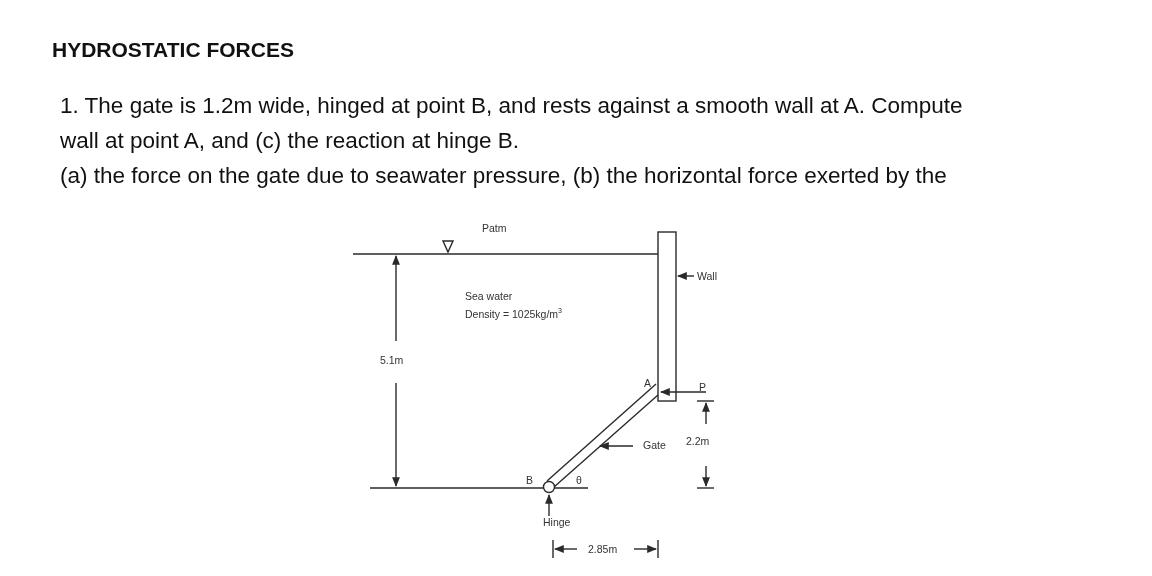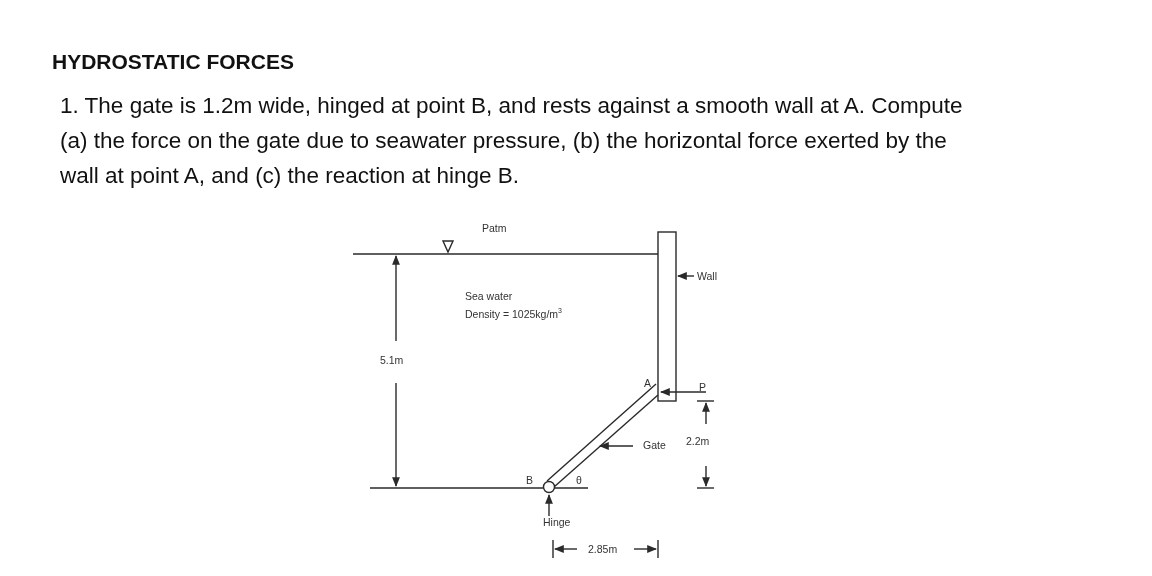--- a/index.html
+++ b/index.html
@@ -1,30 +1,30 @@
 <!DOCTYPE html>
 <html><head>
   <meta charset="utf-8">
   <style>
     html, body { margin: 0; padding: 0; background: #ffffff; }
     body { width: 1152px; height: 576px; position: relative; overflow: hidden; font-family: "Liberation Sans", "DejaVu Sans", sans-serif; color: #111; }
-    .title { position: absolute; left: 52px; top: 50px; font-size: 21px; font-weight: bold; letter-spacing: 0px; }
+    .title { position: absolute; left: 52px; top: 38px; font-size: 21px; font-weight: bold; letter-spacing: 0px; }
     .problem { position: absolute; left: 60px; top: 88px; width: 1060px; font-size: 22.5px; line-height: 35px; }
     .diagram { position: absolute; left: 0; top: 0; }
     .lbl { font-family: "Liberation Sans", "DejaVu Sans", sans-serif; font-size: 10.5px; fill: #333; }
   </style>
 </head>
 <body>
 
 <div class="title">HYDROSTATIC FORCES</div>
 
 <div class="problem">
   <div>1. The gate is 1.2m wide, hinged at point B, and rests against a smooth wall at A. Compute</div>
+  <div>wall at point A, and (c) the reaction at hinge B.</div>
   <div>(a) the force on the gate due to seawater pressure, (b) the horizontal force exerted by the</div>
-  <div>wall at point A, and (c) the reaction at hinge B.</div>
 </div>
 
 <svg class="diagram" width="1152" height="576" viewBox="0 0 1152 576">
   <defs>
     <marker id="ah" viewBox="0 0 10 10" refX="9" refY="5" markerWidth="7" markerHeight="7" orient="auto-start-reverse">
       <path d="M0,1 L10,5 L0,9 z" fill="#2a2a2a"></path>
     </marker>
   </defs>
   <g stroke="#2a2a2a" stroke-width="1.4" fill="none">
 

